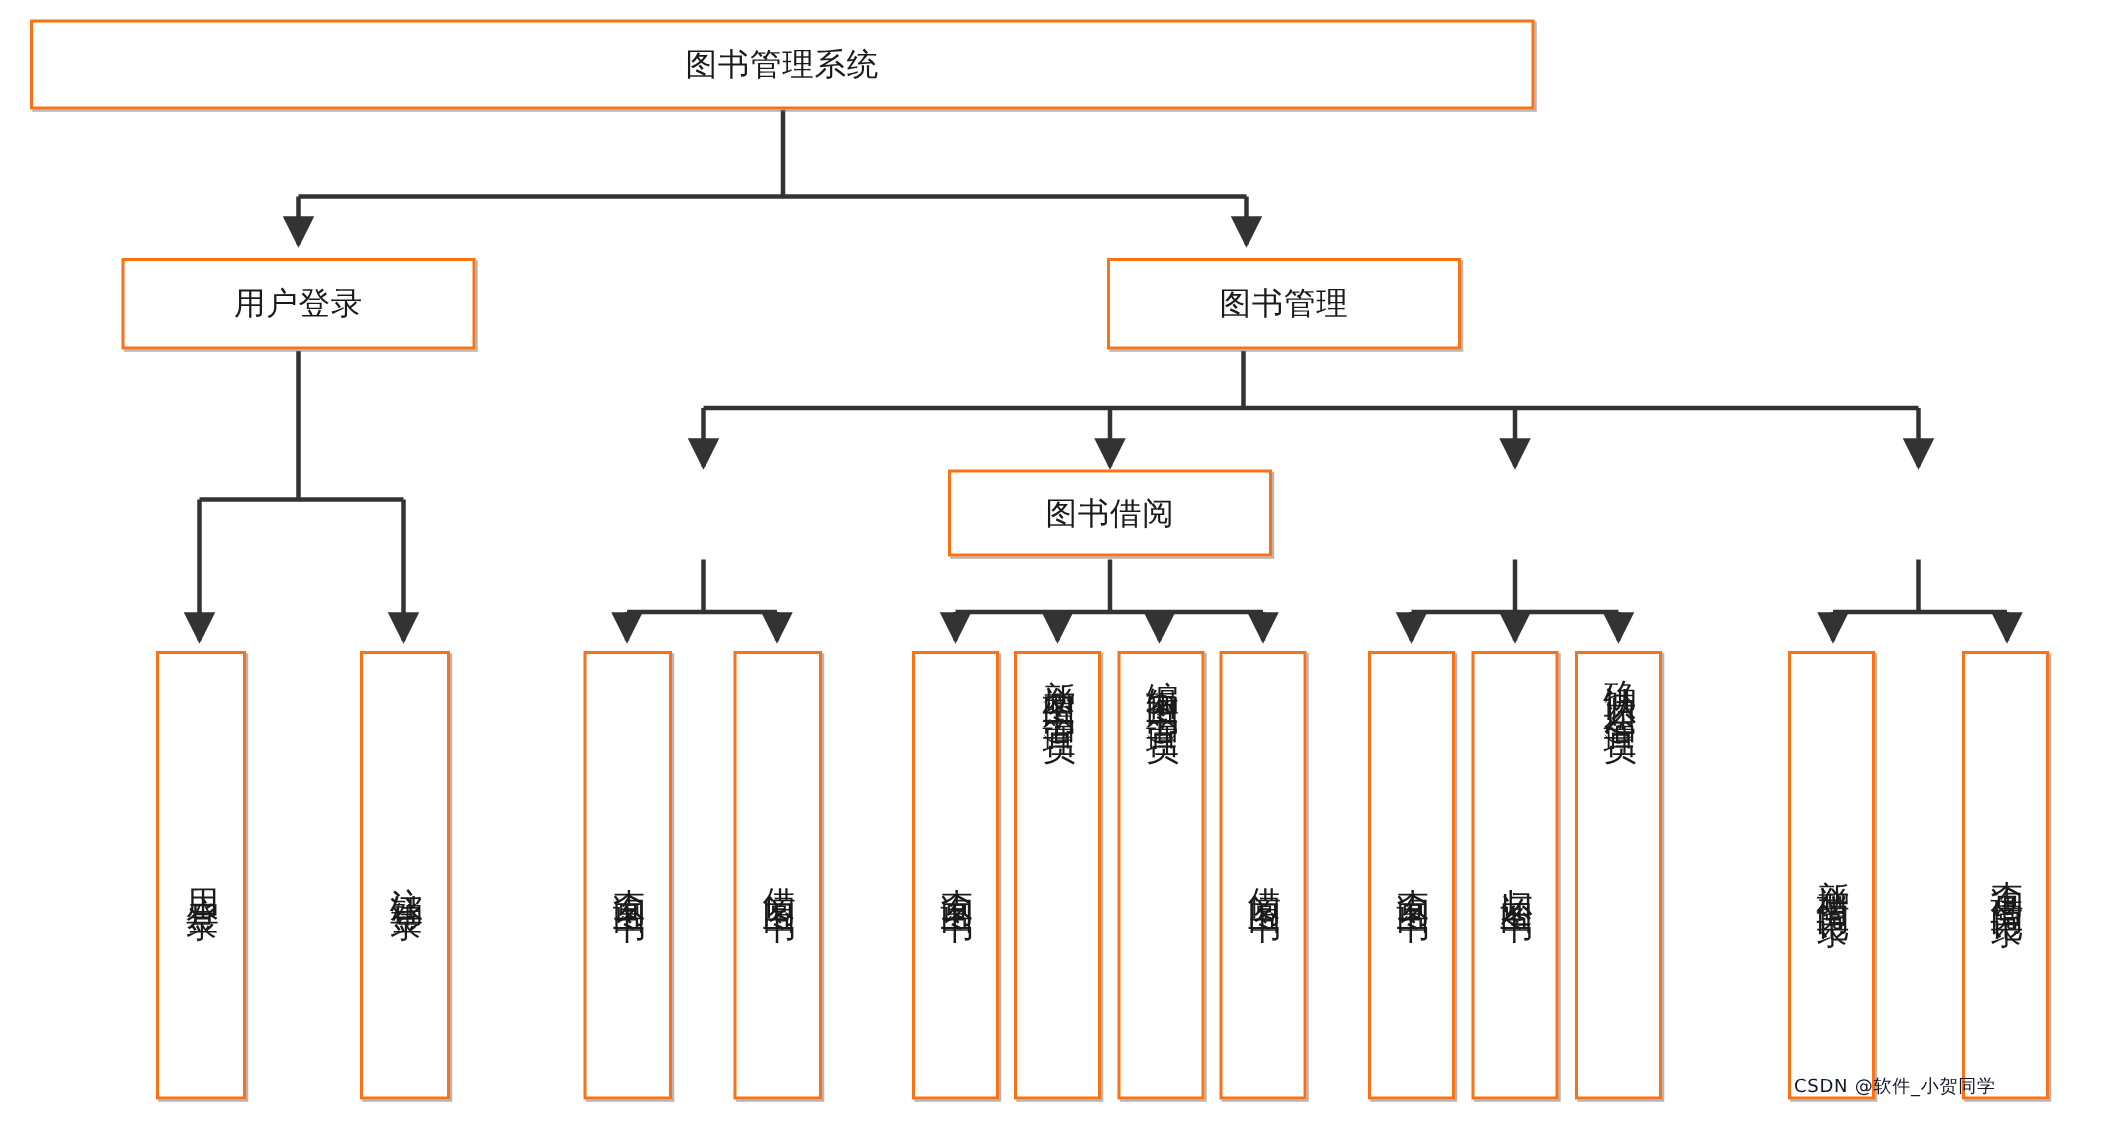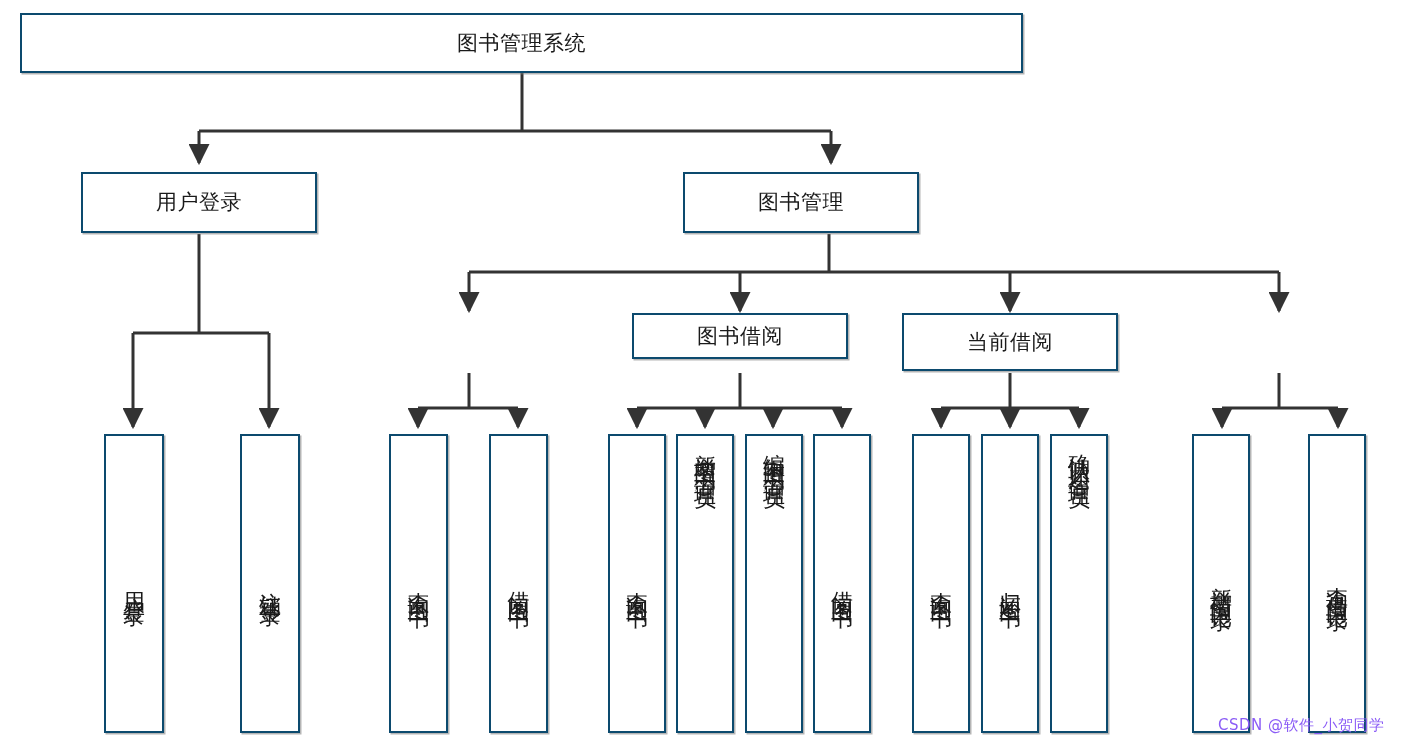--- a/index.html
+++ b/index.html
@@ -22,21 +22,21 @@
     left: 0;
     top: 0;
     width: 1405px;
     height: 747px;
     pointer-events: none;
   }
   .node {
     position: absolute;
     box-sizing: border-box;
     background: #ffffff;
-    border: 2px solid #0c4a6e;
+    border: 2px solid #f97316;
     box-shadow: 1.5px 1.5px 0 0 rgba(120,120,120,0.55);
     display: flex;
     align-items: center;
     justify-content: center;
     color: #1a1a1a;
   }
   .node .lbl {
     display: block;
     text-align: center;
     line-height: 1.05;
@@ -59,25 +59,24 @@
     text-orientation: upright;
     font-size: 22px;
     line-height: 1.0;
     letter-spacing: 5px;
     white-space: nowrap;
     height: auto;
   }
   .node.vert.mid { align-items: center; }
   .watermark {
     position: absolute;
-    font-size: 15px;
-    color: #8b5cf6;
+    font-size: 12px;
+    color: #0f172a;
     white-space: nowrap;
     letter-spacing: 0.5px;
-    margin-left: 22px;
   }
 </style>
 </head>
 <body>
 
 <div id="canvas">
 
   <svg id="edges" viewBox="0 0 1405 747" width="1405" height="747">
     <defs>
       <marker id="arrow" viewBox="0 0 10 10" refX="9" refY="5" markerWidth="7" markerHeight="7" orient="auto-start-reverse">
@@ -128,29 +127,26 @@
     </g>
   </svg>
 
   <div class="node horiz root" style="left:20px; top:13px; width:1003px; height:60px;">
     <span class="lbl">图书管理系统</span>
   </div>
 
   <div class="node horiz" style="left:81px; top:172px; width:236px; height:61px;">
     <span class="lbl">用户登录</span>
   </div>
-  <div class="node horiz" style="left:683px; top:172px; width:236px; height:61px;">
+  <div class="node horiz" style="left:738px; top:172px; width:236px; height:61px;">
     <span class="lbl">图书管理</span>
   </div>
 
-  <div class="node horiz" style="left:632px; top:313px; width:216px; height:46px;">
+  <div class="node horiz" style="left:632px; top:313px; width:216px; height:58px;">
     <span class="lbl">图书借阅</span>
-  </div>
-  <div class="node horiz" style="left:902px; top:313px; width:216px; height:58px;">
-    <span class="lbl">当前借阅</span>
   </div>
 
   <div class="node vert mid" style="left:104px; top:434px; width:60px; height:299px;">
     <span class="lbl">用户登录</span>
   </div>
   <div class="node vert mid" style="left:240px; top:434px; width:60px; height:299px;">
     <span class="lbl">注销登录</span>
   </div>
 
   <div class="node vert mid" style="left:389px; top:434px; width:59px; height:299px;">

